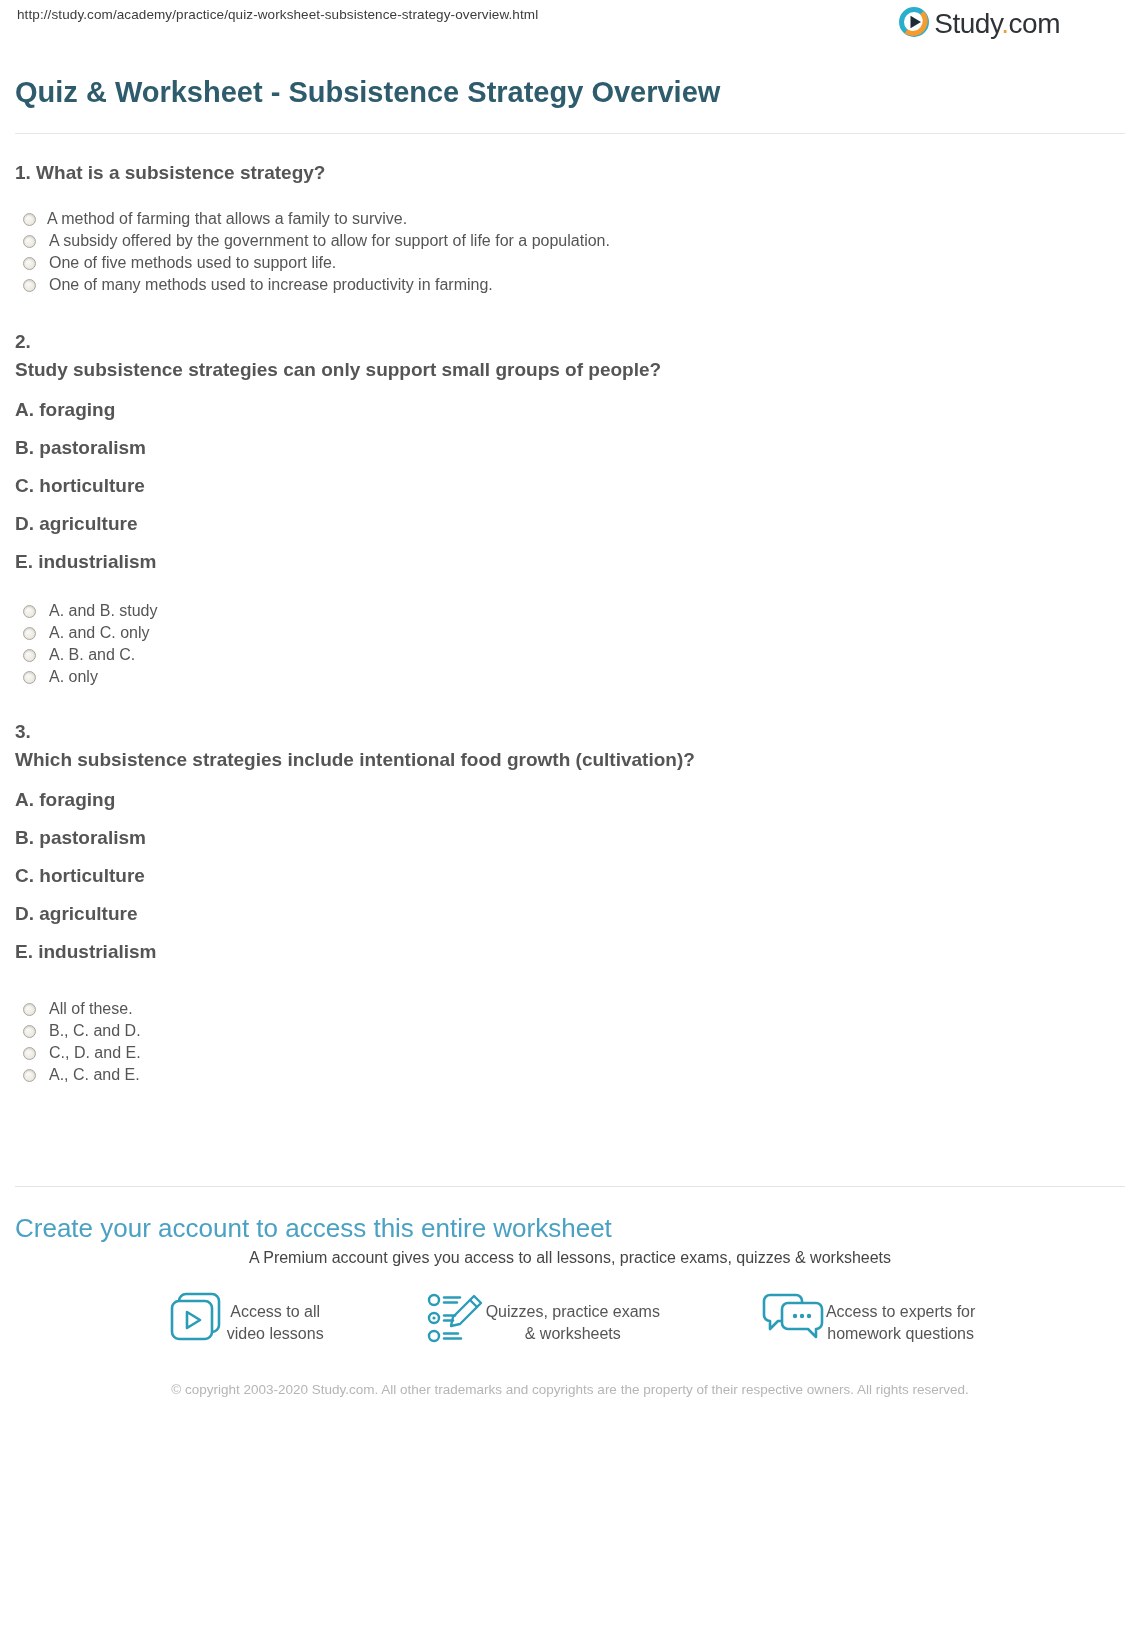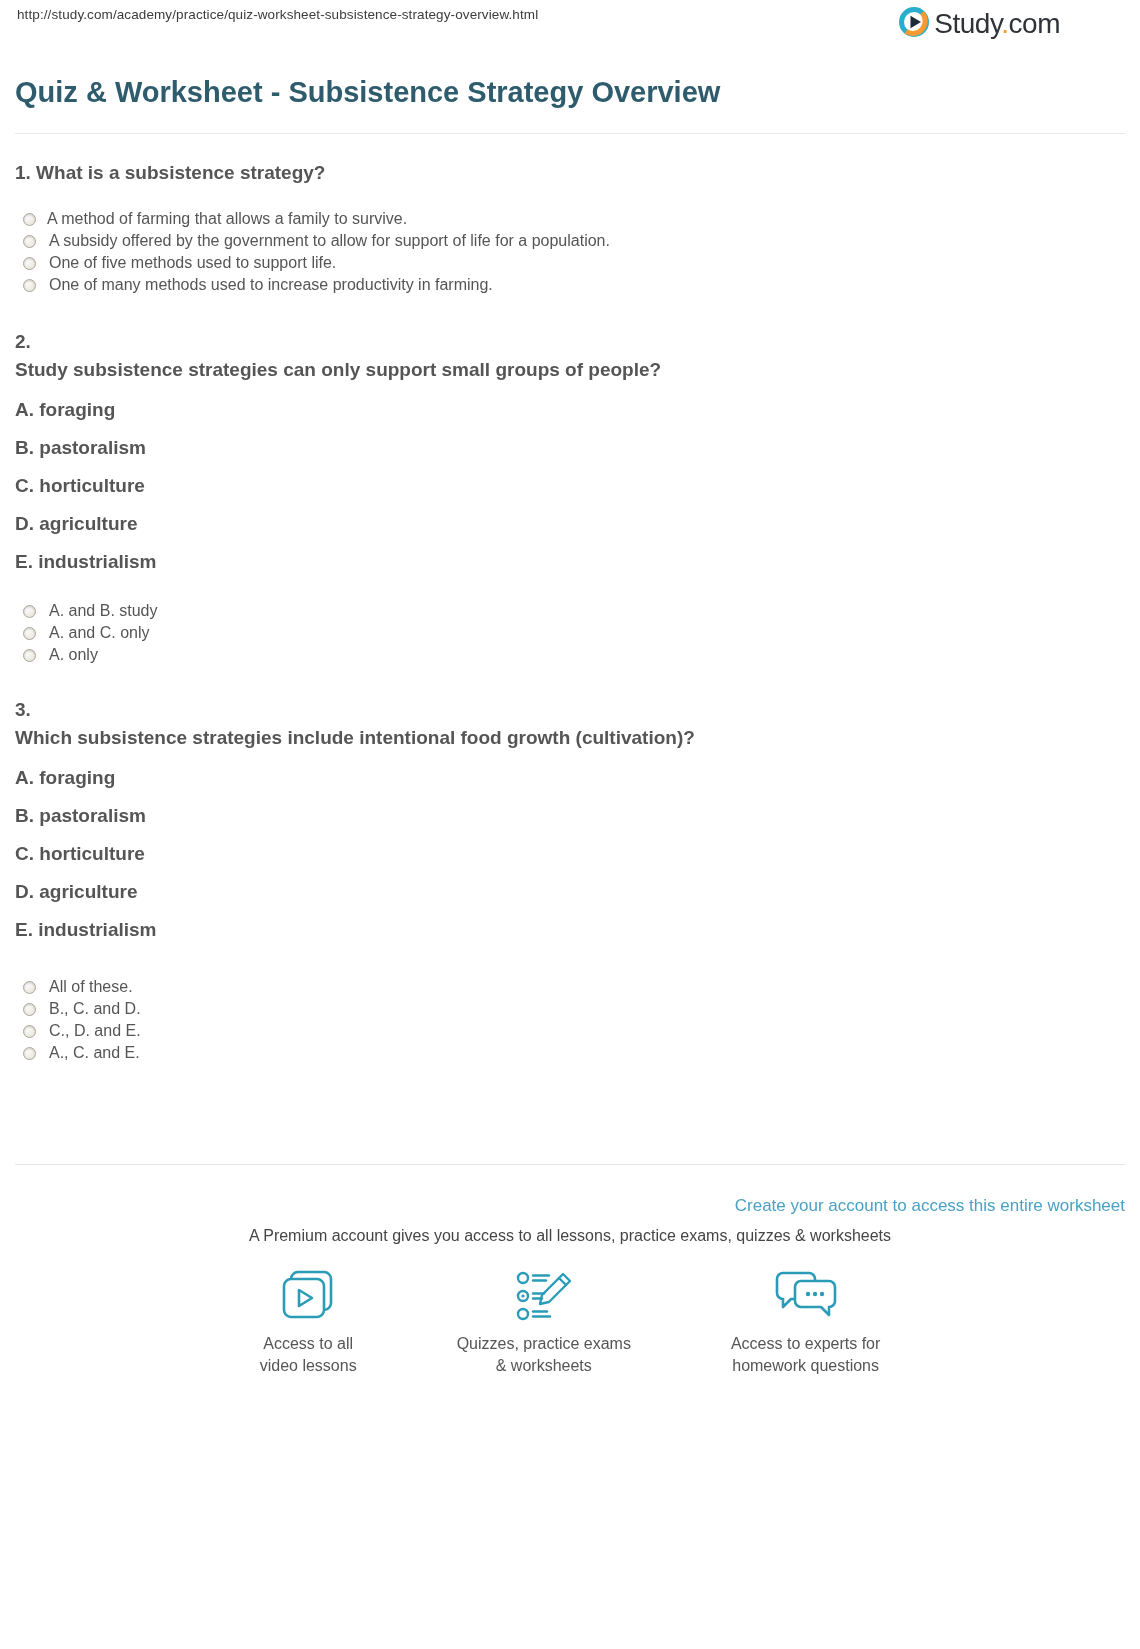--- a/index.html
+++ b/index.html
@@ -42,24 +42,24 @@
     width: 13px; height: 13px; flex: 0 0 13px;
     border-radius: 50%;
     border: 1px solid #aaa69e;
     background: radial-gradient(circle at 35% 30%, #fbfaf7, #e7e3da);
     box-shadow: inset 0 1px 2px rgba(0,0,0,0.15);
   }
   .choice-text { font-size: 16px; color: #555; }
 
   
   hr.footer-divider { border: none; border-top: 1px solid #e5e5e5; margin-top: 100px; }
-  .cta-heading { margin-top: 26px; text-align: right; font-size: 17px; line-height: 30px; color: #4aa1c4; }
+  .cta-heading { margin-top: 26px; text-align: left; font-size: 26px; line-height: 30px; color: #4aa1c4; }
   .cta-sub { margin-top: 4px; text-align: center; font-size: 16px; line-height: 22px; color: #454545; }
   .features { margin-top: 22px; display: flex; justify-content: center; align-items: flex-start; gap: 100px; }
-  .feature { display: flex; flex-direction: column; align-items: center; }
+  .feature { display: flex; align-items: center; }
   .feature .icon-box { height: 54px; display: flex; align-items: flex-end; }
   .feature .caption { margin-top: 10px; text-align: center; font-size: 16px; line-height: 22px; color: #555; }
   .copyright { margin-top: 34px; text-align: center; font-size: 13.5px; line-height: 22px; color: #b5b5b5; max-width: 960px; margin-left: auto; margin-right: auto; }
 </style>
 </head>
 <body>
 
 <div class="page">
 
   <div class="hdr">
@@ -112,20 +112,24 @@
       <div class="q-list-item">E. industrialism</div>
     </div>
     <div class="choices">
       <div class="choice">
         <span class="radio"></span>
         <span class="choice-text">A. and B. study</span>
       </div>
       <div class="choice">
         <span class="radio"></span>
         <span class="choice-text">A. and C. only</span>
+      </div>
+      <div class="choice">
+        <span class="radio"></span>
+        <span class="choice-text">A. B. and C.</span>
       </div>
       <div class="choice">
         <span class="radio"></span>
         <span class="choice-text">A. only</span>
       </div>
     </div>
   </section>
 
   <section class="q3">
     <div class="q-num">3.</div>
@@ -213,15 +217,16 @@
           </svg>
         </span>
         <div class="caption">
           <span>Access to experts for</span><br>
           <span>homework questions</span>
         </div>
       </div>
 
     </div>
 
+    <div class="copyright">© copyright 2003-2020 Study.com. All other trademarks and copyrights are the property of their respective owners. All rights reserved.</div>
   </footer>
 
 </div>
 
 </body></html>

